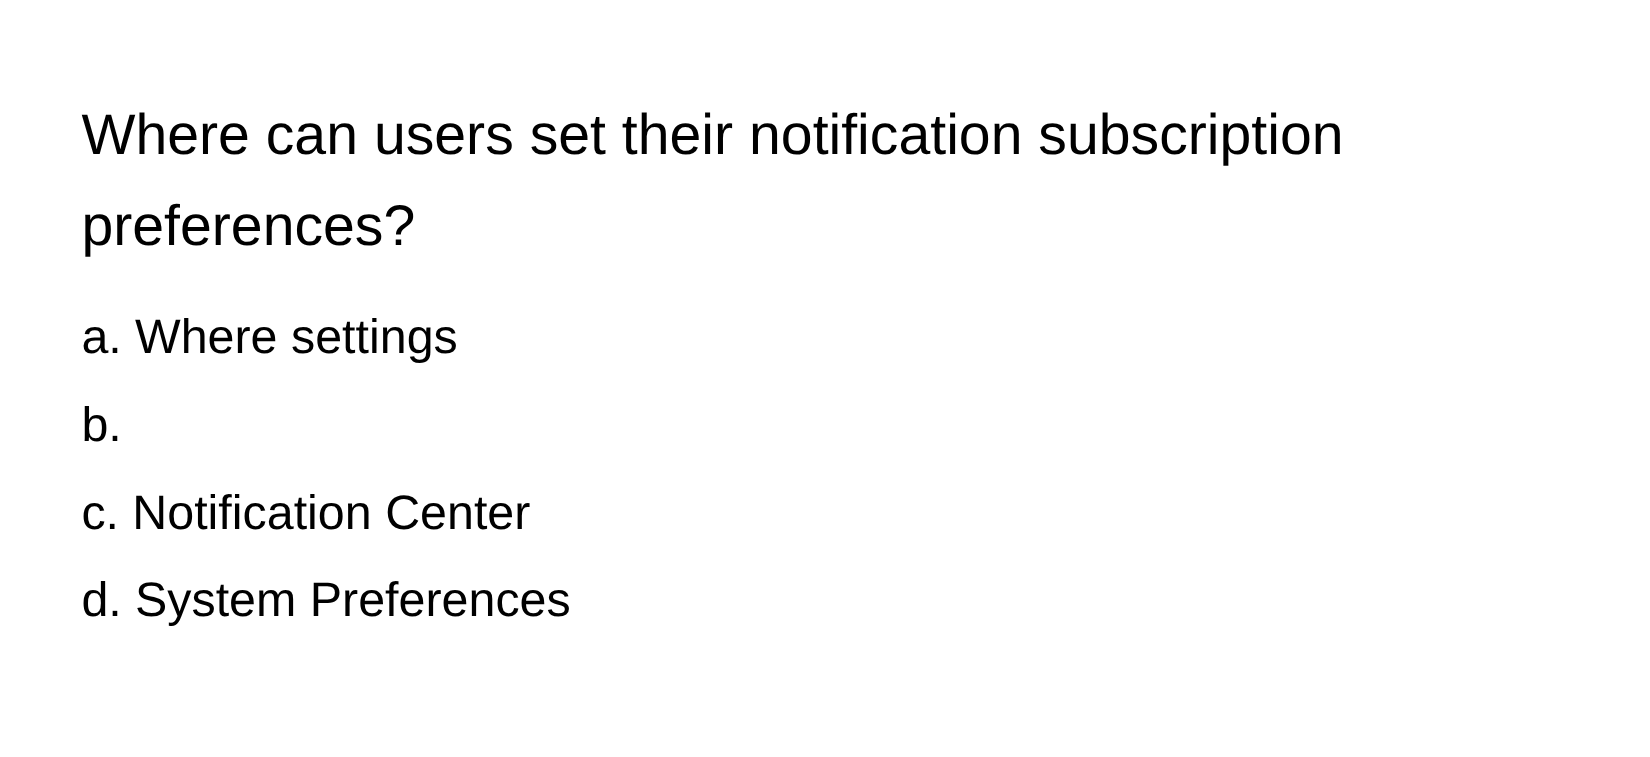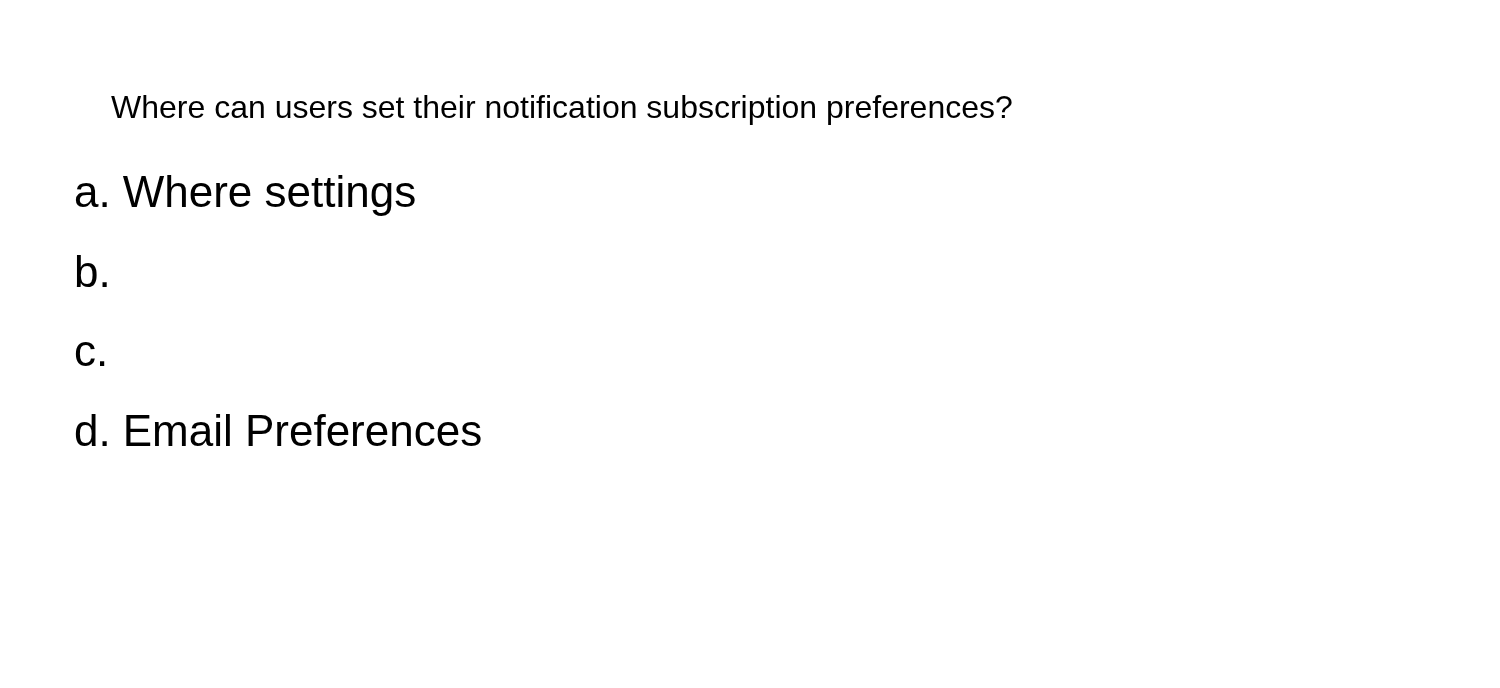--- a/index.html
+++ b/index.html
@@ -9,25 +9,24 @@
     }
     body {
       width: 1500px;
       height: 688px;
       background: #ffffff;
       font-family: -apple-system, BlinkMacSystemFont, "Segoe UI", Helvetica, Arial, sans-serif;
       padding: 82px 74px;
       color: #000000;
     }
     .question {
-      font-size: 32px;
+      font-size: 52px;
       line-height: 1.6;
       font-weight: 400;
       margin-bottom: 28px;
-      margin-left: 37px;
     }
     .options {
       display: flex;
       flex-direction: column;
       gap: 18px;
     }
     .option {
       font-size: 44px;
       line-height: 1.4;
       font-weight: 400;
@@ -45,18 +44,19 @@
 <div class="options">
   <div class="option">
     <span class="option-letter">a.</span>
     <span>Where settings</span>
   </div>
   <div class="option">
     <span class="option-letter">b.</span>
   </div>
   <div class="option">
     <span class="option-letter">c.</span>
+    <span>Notification Center</span>
   </div>
   <div class="option">
     <span class="option-letter">d.</span>
-    <span>Email Preferences</span>
+    <span>System Preferences</span>
   </div>
 </div>
 
 </body></html>

